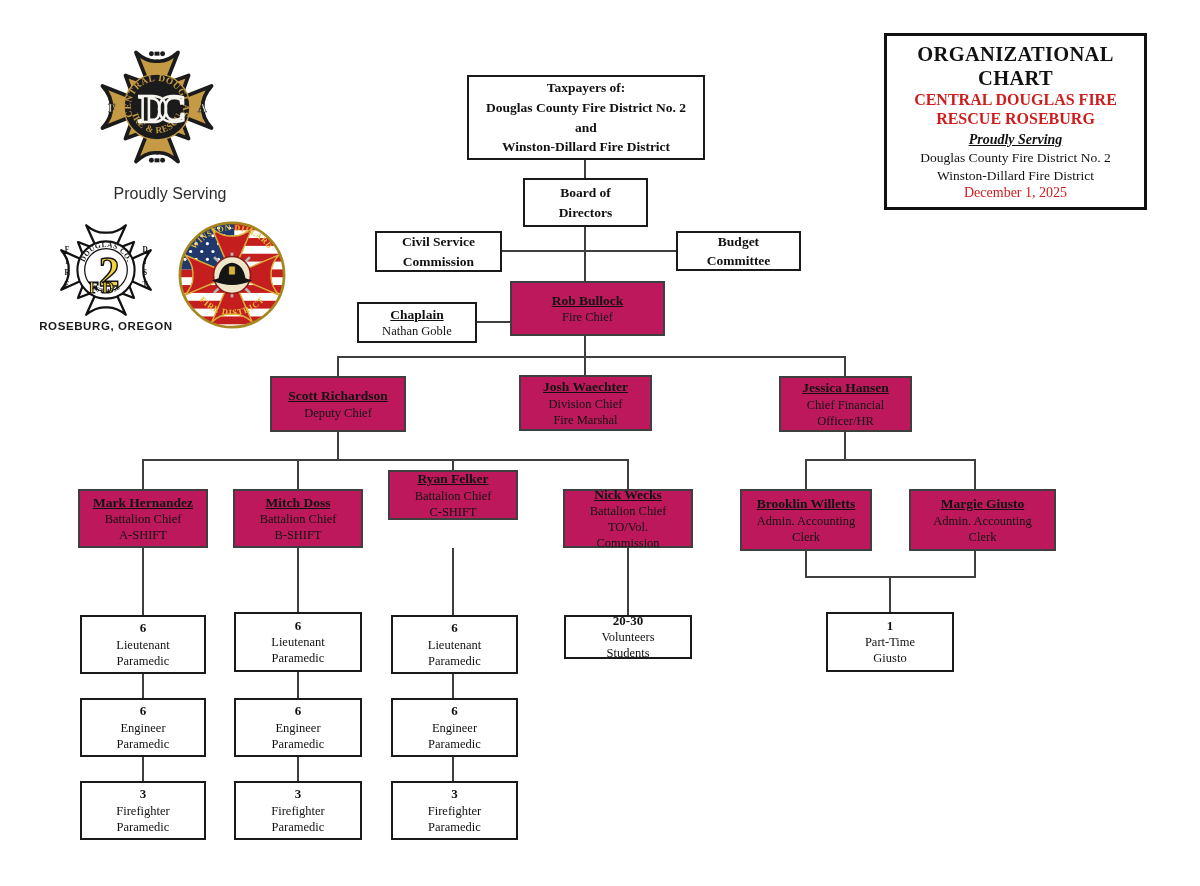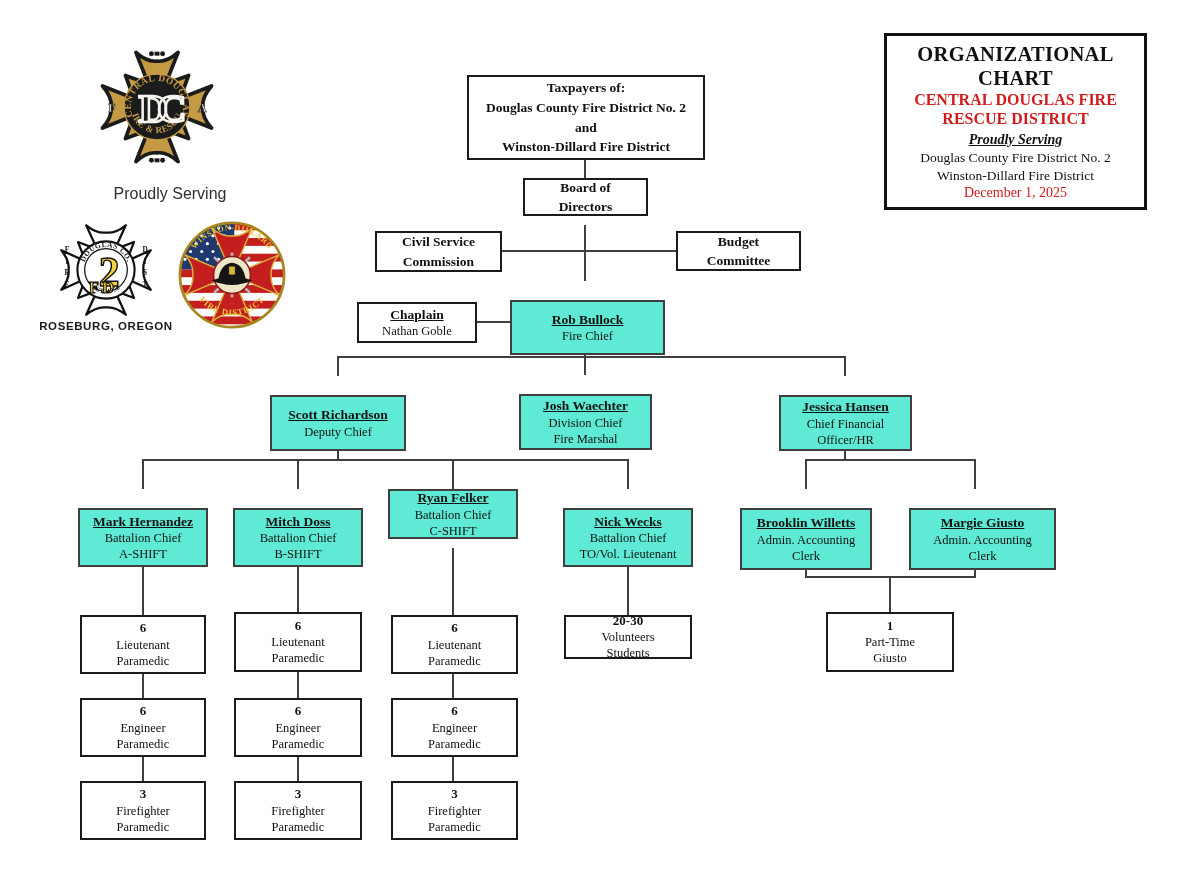--- a/index.html
+++ b/index.html
@@ -5,21 +5,21 @@
   html,body{margin:0;padding:0;background:#fff;}
   .stage{position:relative;width:1200px;height:886px;background:#ffffff;overflow:hidden;
          font-family:"Liberation Serif",serif;color:#111;}
   
   .vl{position:absolute;width:2px;background:#3f3f3f;}
   .hl{position:absolute;height:2px;background:#3f3f3f;}
   
   .box{position:absolute;background:#fff;border:2px solid #1a1a1a;box-sizing:border-box;
        display:flex;flex-direction:column;align-items:center;justify-content:center;
        text-align:center;padding:2px 10px;}
-  .orange{background:#5eead4;border-color:#3f3f3f;margin-top:19px;}
+  .orange{background:#be185d;border-color:#3f3f3f;}
   .nm{font-weight:bold;text-decoration:underline;font-size:13.5px;line-height:1.3;}
   .rl{font-size:12.5px;line-height:1.28;}
   .hd{font-weight:bold;font-size:13.5px;line-height:1.42;}
   .cnt{font-weight:bold;font-size:13px;line-height:1.3;}
   .tax .hd{line-height:1.48;}
   
   .titlebox{position:absolute;left:884px;top:33px;width:263px;height:177px;border:3px solid #111;
             box-sizing:border-box;text-align:center;padding-top:7px;background:#fff;}
   .t-big{font-weight:bold;font-size:20.5px;line-height:1.15;letter-spacing:0.3px;}
   .t-red{font-weight:bold;font-size:16px;line-height:1.2;color:#cf1d1d;}
@@ -179,21 +179,21 @@
     </text>
     <text font-size="7.5" font-weight="bold" fill="#e8c23a" letter-spacing="0.8">
       <textPath href="#wd-bot" startOffset="50%" text-anchor="middle">FIRE DISTRICT</textPath>
     </text>
   </svg>
 
   <div class="titlebox">
     <div class="t-big">ORGANIZATIONAL</div>
     <div class="t-big">CHART</div>
     <div class="t-red">CENTRAL DOUGLAS FIRE</div>
-    <div class="t-red">RESCUE DISTRICT</div>
+    <div class="t-red">RESCUE ROSEBURG</div>
     <div class="t-serve">Proudly Serving</div>
     <div class="t-dist">Douglas County Fire District No. 2</div>
     <div class="t-dist">Winston-Dillard Fire District</div>
     <div class="t-date">December 1, 2025</div>
   </div>
 
   <div class="vl" style="left:584px;top:160px;height:18px"></div>
   <div class="vl" style="left:584px;top:225px;height:56px"></div>
   <div class="hl" style="left:502px;top:250px;width:174px"></div>
   <div class="hl" style="left:477px;top:321px;width:33px"></div>
@@ -226,21 +226,21 @@
   <div class="vl" style="left:297px;top:757px;height:24px"></div>
   <div class="vl" style="left:452px;top:757px;height:24px"></div>
 
   <div class="box tax" style="left:467px;top:75px;width:238px;height:85px">
     <div class="hd">Taxpayers of:</div>
     <div class="hd">Douglas County Fire District No. 2</div>
     <div class="hd">and</div>
     <div class="hd">Winston-Dillard Fire District</div>
   </div>
 
-  <div class="box" style="left:523px;top:178px;width:125px;height:38px">
+  <div class="box" style="left:523px;top:178px;width:125px;height:49px">
     <div class="hd">Board of</div>
     <div class="hd">Directors</div>
   </div>
 
   <div class="box" style="left:375px;top:231px;width:127px;height:41px">
     <div class="hd">Civil Service</div>
     <div class="hd">Commission</div>
   </div>
 
   <div class="box" style="left:676px;top:231px;width:125px;height:40px">
@@ -289,21 +289,21 @@
 
   <div class="box orange" style="left:388px;top:470px;width:130px;height:50px">
     <div class="nm">Ryan Felker</div>
     <div class="rl">Battalion Chief</div>
     <div class="rl">C-SHIFT</div>
   </div>
 
   <div class="box orange" style="left:563px;top:489px;width:130px;height:59px">
     <div class="nm">Nick Wecks</div>
     <div class="rl">Battalion Chief</div>
-    <div class="rl">TO/Vol. Lieutenant</div>
+    <div class="rl">TO/Vol. Commission</div>
   </div>
 
   <div class="box orange" style="left:740px;top:489px;width:132px;height:62px">
     <div class="nm">Brooklin Willetts</div>
     <div class="rl">Admin. Accounting</div>
     <div class="rl">Clerk</div>
   </div>
 
   <div class="box orange" style="left:909px;top:489px;width:147px;height:62px">
     <div class="nm">Margie Giusto</div>

